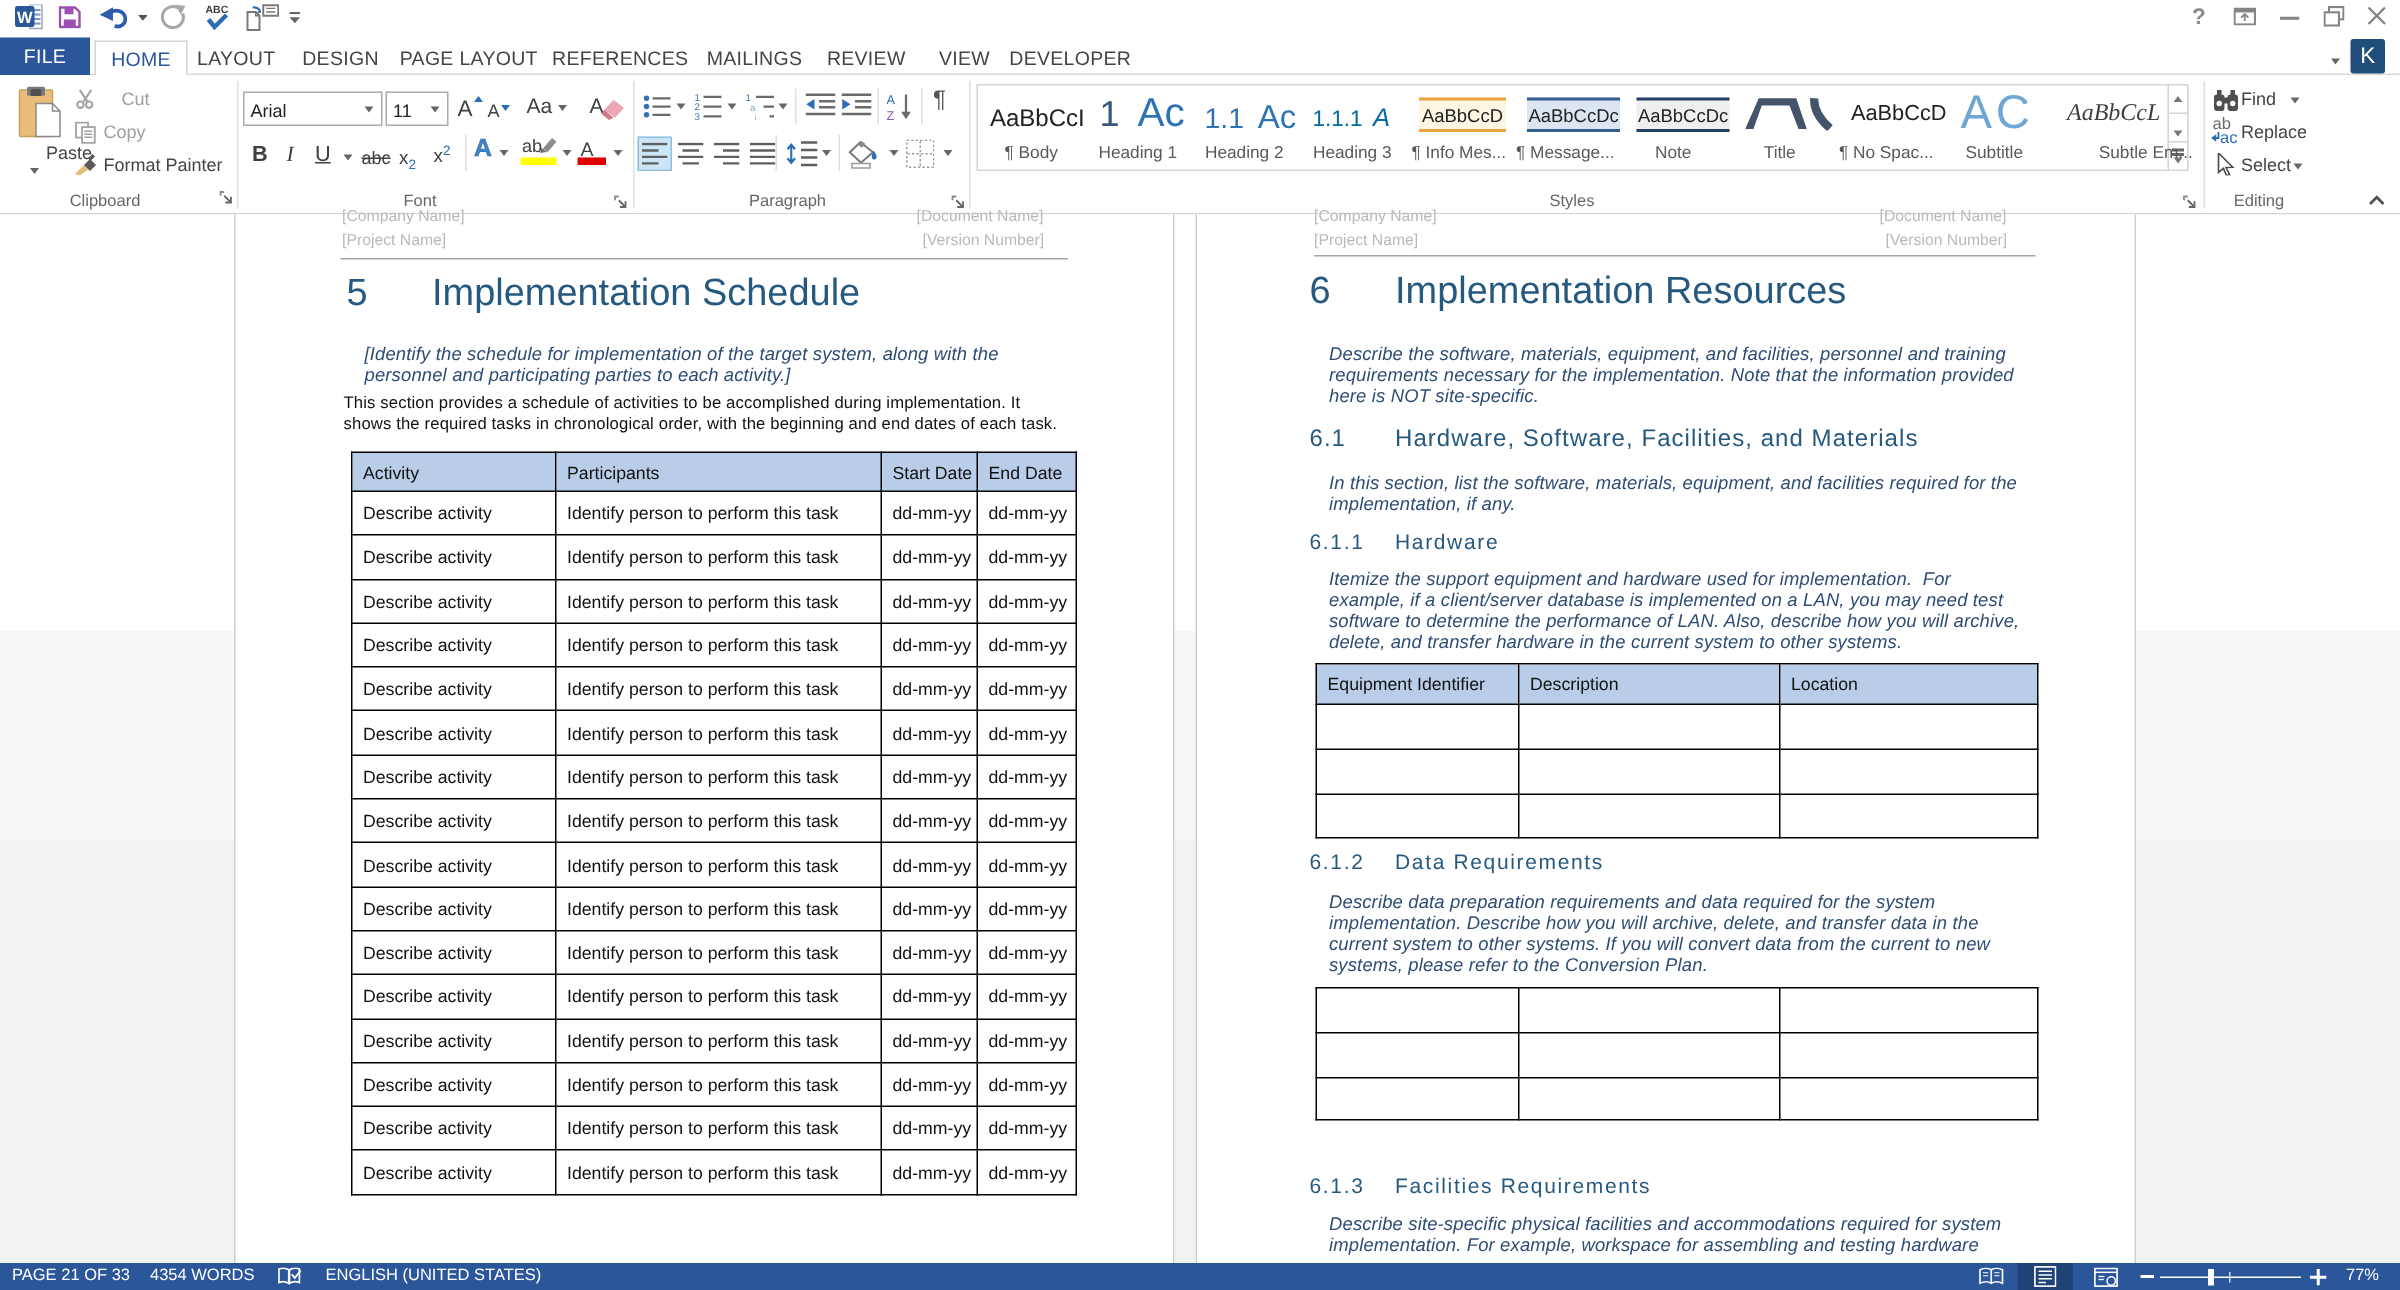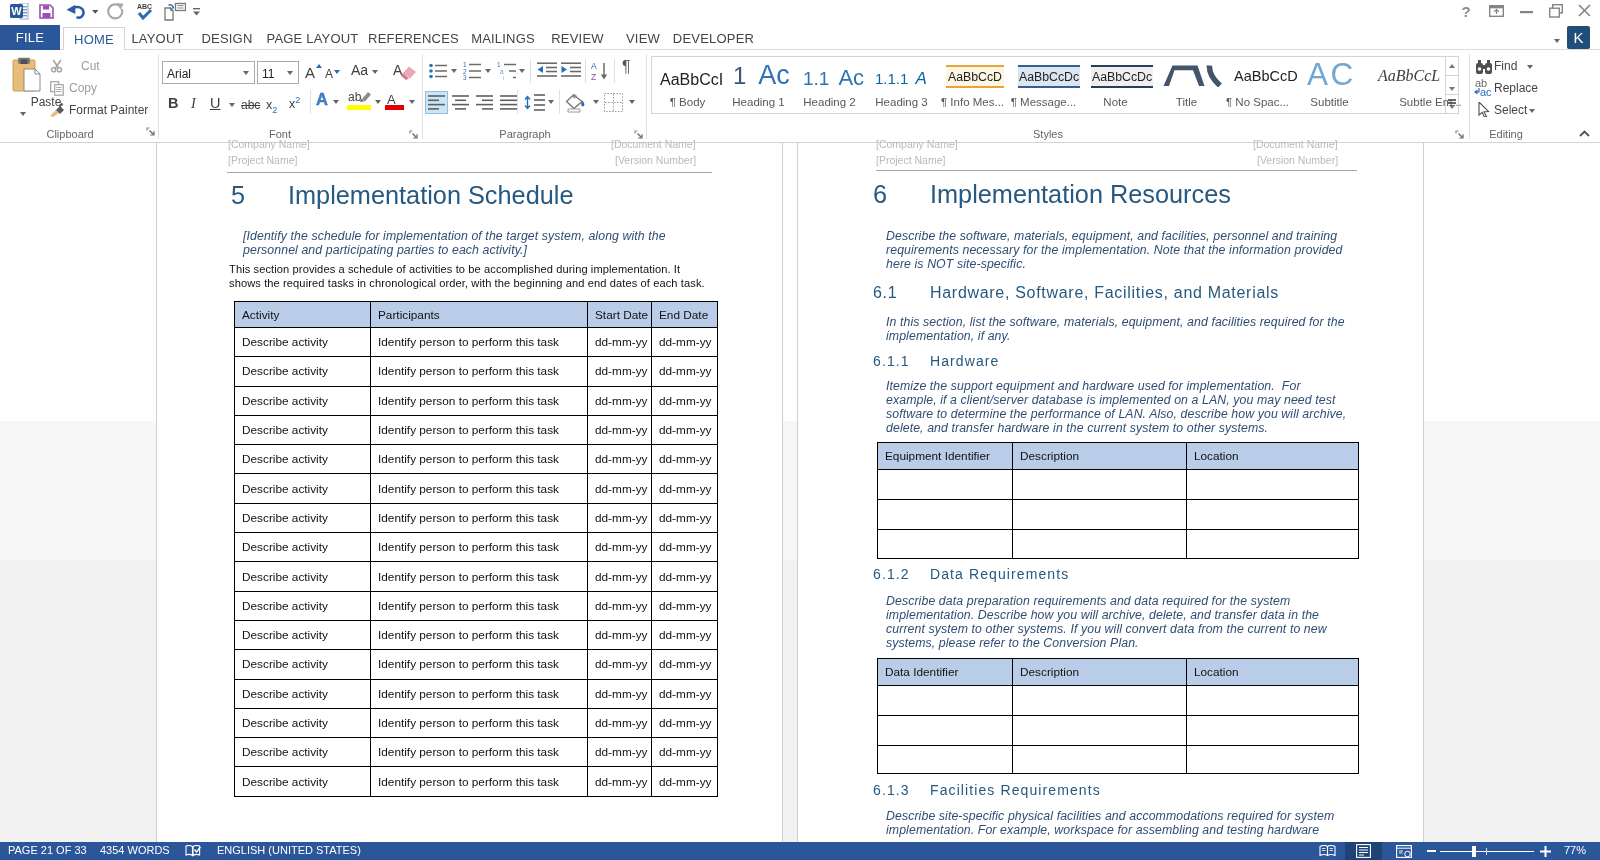--- a/index.html
+++ b/index.html
@@ -588,25 +588,20 @@
 <div class="ital" style="left:886px; top:622px;">current system to other systems. If you will convert data from the current to new</div>
 <div class="ital" style="left:886px; top:636px;">systems, please refer to the Conversion Plan.</div>
 
 <table class="doc" id="tbl-data" style="left:877px; top:658px; width:481px;">
   <colgroup>
       <col style="width:135px">
       <col style="width:174px">
       <col style="width:172px">
     </colgroup>
   <tbody>
-      <tr class="hdr" style="height:27px;">
-        <td>Data Identifier</td>
-        <td>Description</td>
-        <td>Location</td>
-      </tr>
   <tr style="height:30px;">
         <td></td>
         <td></td>
         <td></td>
       </tr>
   <tr style="height:30px;">
         <td></td>
         <td></td>
         <td></td>
       </tr>

